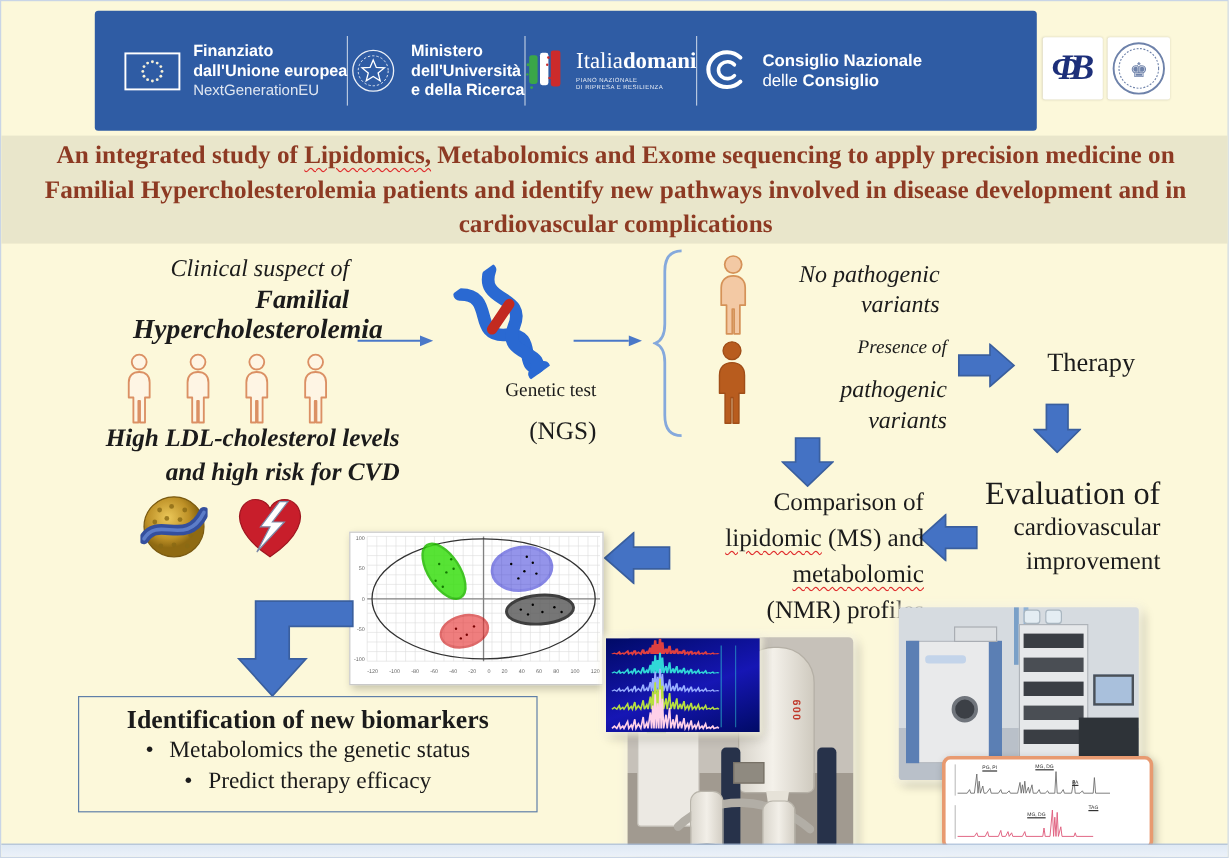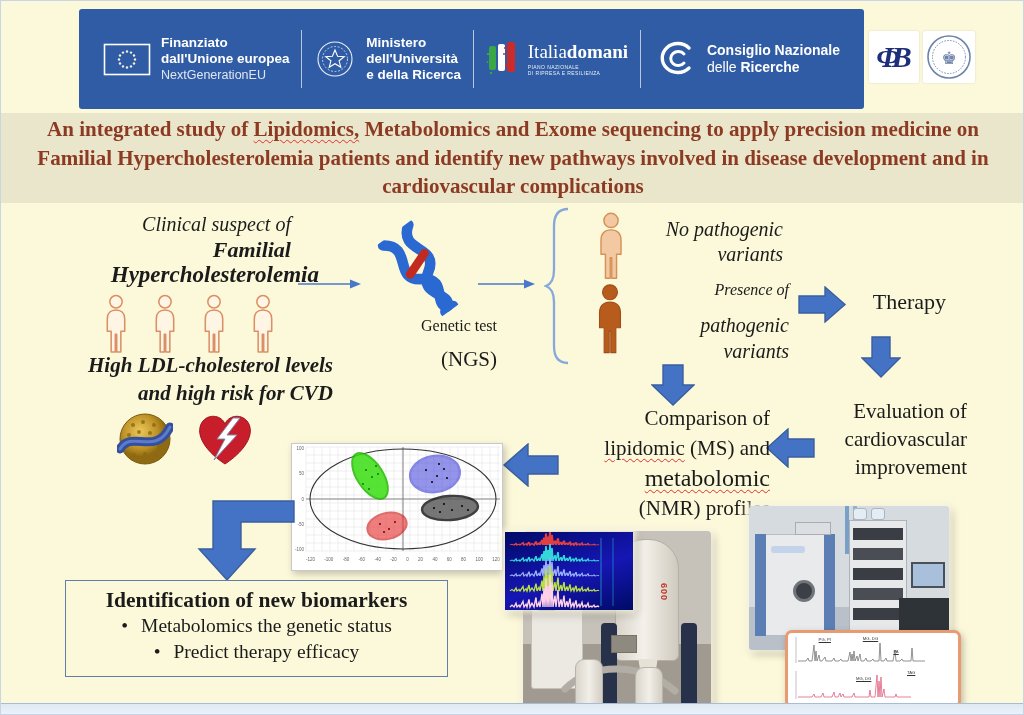--- a/index.html
+++ b/index.html
@@ -10,21 +10,21 @@
   *{margin:0;padding:0;box-sizing:border-box}
   html,body{background:#fff}
   .page{position:relative;width:1024px;height:715px;background:var(--page-bg);
     font-family:"Liberation Serif","DejaVu Serif",serif;color:var(--ink);
     overflow:hidden;border:1px solid #c9d5e6}
   .abs{position:absolute}
 
   
   .banner{position:absolute;left:78px;top:8px;width:785px;height:100px;
     background:var(--banner-bg);border-radius:3px;display:flex;align-items:center;
-    justify-content:space-between;padding:0 24px;color:#fff;
+    justify-content:flex-start;padding:0 24px;color:#fff;
     font-family:"Liberation Sans","DejaVu Sans",sans-serif}
   .lblock{display:flex;align-items:center;gap:10px}
   .vdiv{width:1px;height:58px;background:rgba(255,255,255,.65)}
   .eu-txt div{font-size:13.5px;font-weight:bold;line-height:16px}
   .eu-txt .lite{font-weight:normal;font-size:12.5px;opacity:.85}
   .mur-txt div{font-size:13.5px;font-weight:bold;line-height:16px}
   .dom-word{font-size:19px;line-height:19px}
   .dom-word .bold{font-weight:bold}
   .dom-sub{font-size:5px;letter-spacing:.4px;line-height:6px;margin-top:3px;opacity:.9}
   .cnr-txt div{font-size:14px;line-height:17px;font-weight:bold}
@@ -174,21 +174,21 @@
       </div>
     </div>
     <div class="vdiv"></div>
     <div class="lblock">
       <svg width="44" height="40" viewBox="0 0 44 40">
         <path d="M36,9 A15.5,14.5 0 1,0 36,29" fill="none" stroke="#fff" stroke-width="3.4" stroke-linecap="round"></path>
         <path d="M31,15 A7.5,7 0 1,0 31,24" fill="none" stroke="#fff" stroke-width="3" stroke-linecap="round"></path>
       </svg>
       <div class="cnr-txt">
         <div>Consiglio Nazionale</div>
-        <div class="mix"><span>delle </span><b>Ricerche</b></div>
+        <div class="mix"><span>delle </span><b>Consiglio</b></div>
       </div>
     </div>
   </div>
 
   <div class="logo-box monogram">
     <span>ΦB</span>
   </div>
   <div class="logo-box sealbox">
     <svg width="48" height="48" viewBox="0 0 48 48">
       <circle cx="24" cy="24" r="21" fill="none" stroke="#6e82aa" stroke-width="1.6"></circle>
@@ -292,34 +292,34 @@
   <div class="t it" style="left:638px;top:311px;width:150px;font-size:20px;line-height:26px">pathogenic</div>
   <div class="t it" style="left:638px;top:337px;width:150px;font-size:20px;line-height:26px">variants</div>
 
   <svg class="abs" style="left:797px;top:285px" width="49" height="37">
     <polygon class="blockarrow" points="1,10 27,10 27,1 47,18.5 27,36 27,27 1,27"></polygon>
   </svg>
   <div class="t" style="left:845px;top:288px;width:100px;font-size:22px">Therapy</div>
   <svg class="abs" style="left:860px;top:335px" width="40" height="42">
     <polygon class="blockarrow" points="11,1 29,1 29,22 39,22 20,41 1,22 11,22"></polygon>
   </svg>
-  <div class="t" style="left:810px;top:396px;width:156px;font-size:21px;line-height:28.5px">Evaluation of</div>
+  <div class="t" style="left:810px;top:396px;width:156px;font-size:27px;line-height:28.5px">Evaluation of</div>
   <div class="t" style="left:810px;top:424px;width:156px;font-size:21px;line-height:28.5px">cardiovascular</div>
   <div class="t" style="left:810px;top:452px;width:156px;font-size:21px;line-height:28.5px">improvement</div>
 
   <svg class="abs" style="left:764px;top:427px" width="50" height="40">
     <polygon class="blockarrow" points="49,11 23,11 23,1 2,20 23,39 23,29 49,29"></polygon>
   </svg>
   <svg class="abs" style="left:650px;top:363px" width="44" height="42">
     <polygon class="blockarrow" points="12,1 32,1 32,21 43,21 22,41 1,21 12,21"></polygon>
   </svg>
 
   <div class="t" style="left:583px;top:402px;width:186px;font-size:21px;line-height:30px">Comparison of</div>
   <div class="t" style="left:583px;top:432px;width:186px;font-size:21px;line-height:30px"><span class="sq">lipidomic</span><span> (MS) and</span></div>
-  <div class="t" style="left:583px;top:462px;width:186px;font-size:24px;line-height:30px"><span class="sq">metabolomic</span></div>
+  <div class="t" style="left:583px;top:462px;width:186px;font-size:21px;line-height:30px"><span class="sq">metabolomic</span></div>
   <div class="t" style="left:583px;top:492px;width:186px;font-size:21px;line-height:30px">(NMR) profiles</div>
 
   <svg class="abs" style="left:501px;top:442px" width="57" height="44">
     <polygon class="blockarrow" points="56,13 26,13 26,1 2,22 26,43 26,31 56,31"></polygon>
   </svg>
 
   <div class="pca">
     <svg width="212" height="112" viewBox="0 0 212 112">
       <g stroke="#dcdcdc" stroke-width=".5">
         <line x1="14" y1="3" x2="208" y2="3"></line>

